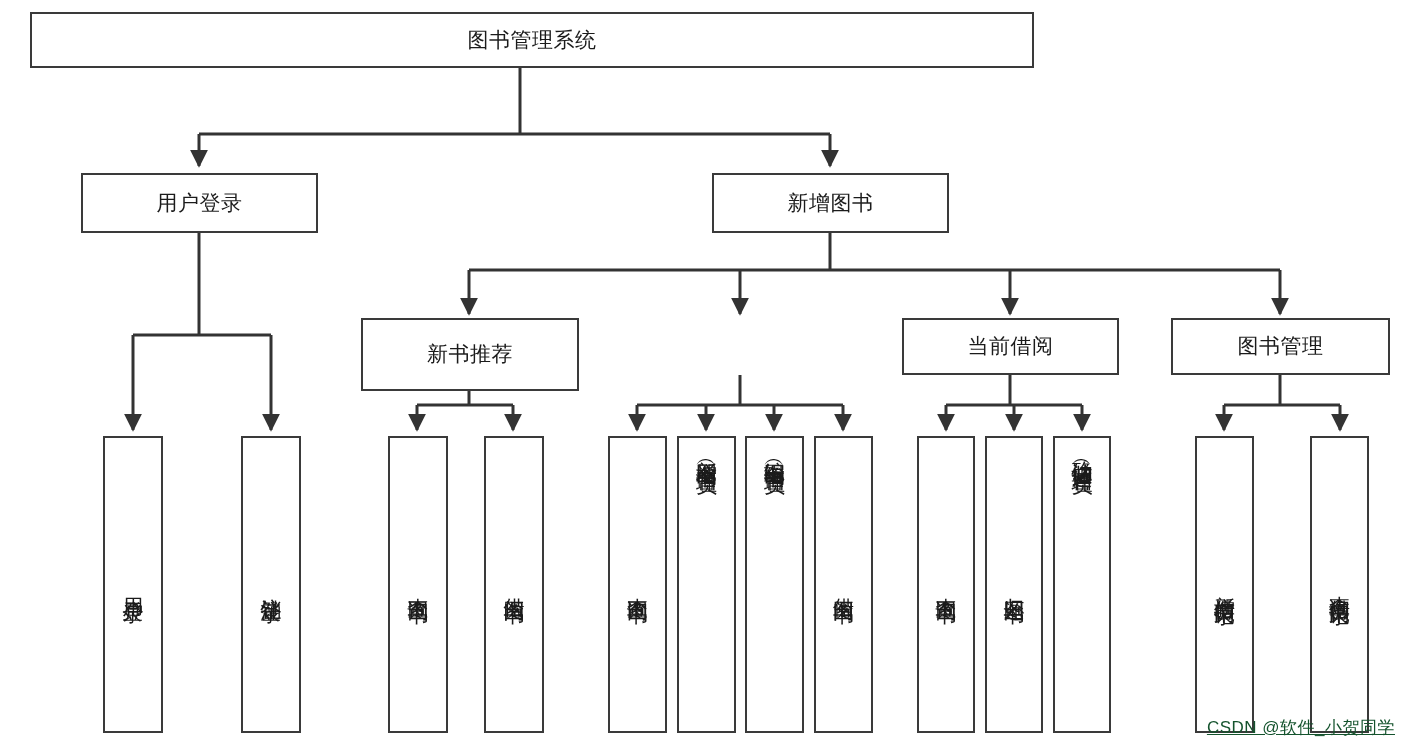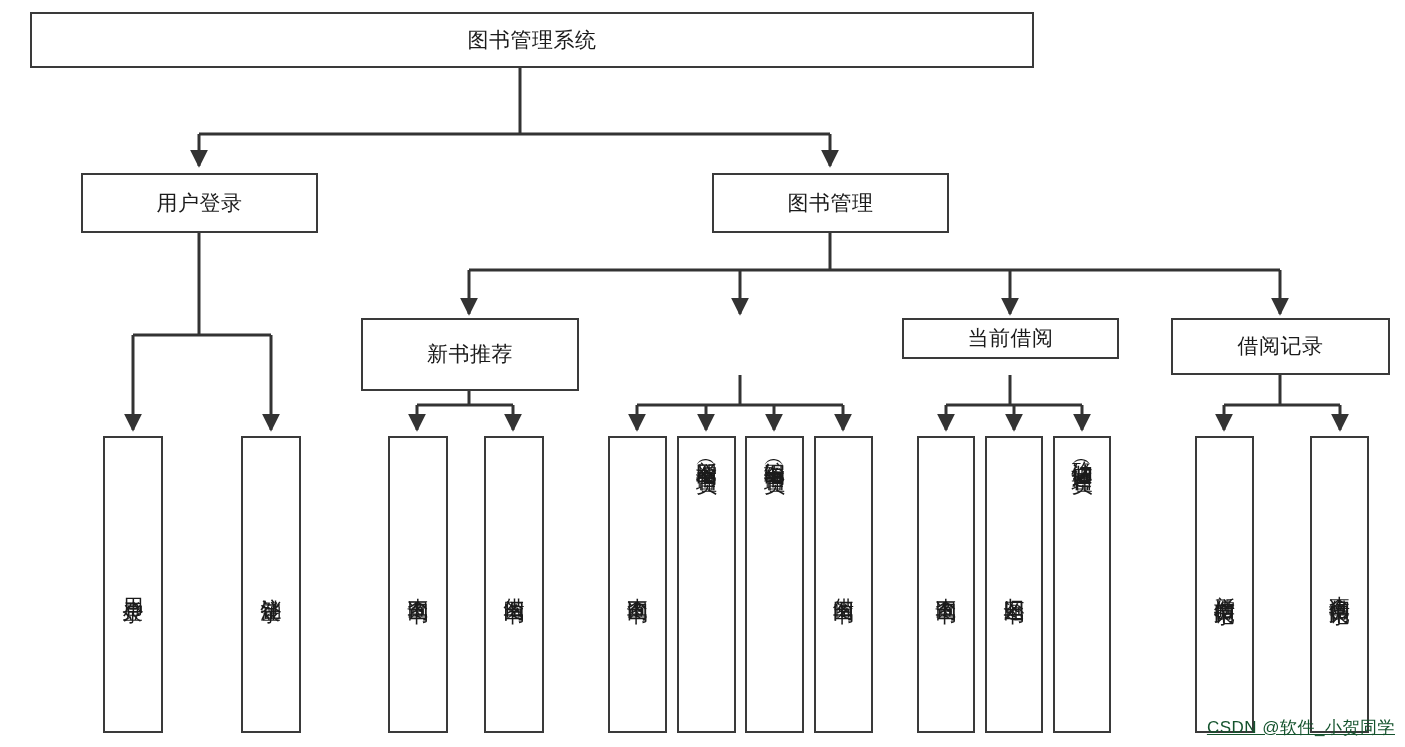--- a/index.html
+++ b/index.html
@@ -132,34 +132,34 @@
 
   <div class="node horizontal" style="left:30px; top:12px; width:1004px; height:56px;">
     <span class="node-label">图书管理系统</span>
   </div>
 
   <div class="node horizontal" style="left:81px; top:173px; width:237px; height:60px;">
     <span class="node-label">用户登录</span>
   </div>
 
   <div class="node horizontal" style="left:712px; top:173px; width:237px; height:60px;">
-    <span class="node-label">图书管理</span>
+    <span class="node-label">新增图书</span>
   </div>
 
   <div class="node horizontal" style="left:361px; top:318px; width:218px; height:73px;">
     <span class="node-label">新书推荐</span>
   </div>
 
 
-  <div class="node horizontal" style="left:902px; top:318px; width:217px; height:41px;">
+  <div class="node horizontal" style="left:902px; top:318px; width:217px; height:57px;">
     <span class="node-label">当前借阅</span>
   </div>
 
   <div class="node horizontal" style="left:1171px; top:318px; width:219px; height:57px;">
-    <span class="node-label">借阅记录</span>
+    <span class="node-label">图书管理</span>
   </div>
 
   <div class="node vertical centered" style="left:103px; top:436px; width:60px; height:297px;">
     <span class="node-label">用户登录</span>
   </div>
 
   <div class="node vertical centered" style="left:241px; top:436px; width:60px; height:297px;">
     <span class="node-label">注销登录</span>
   </div>
 

